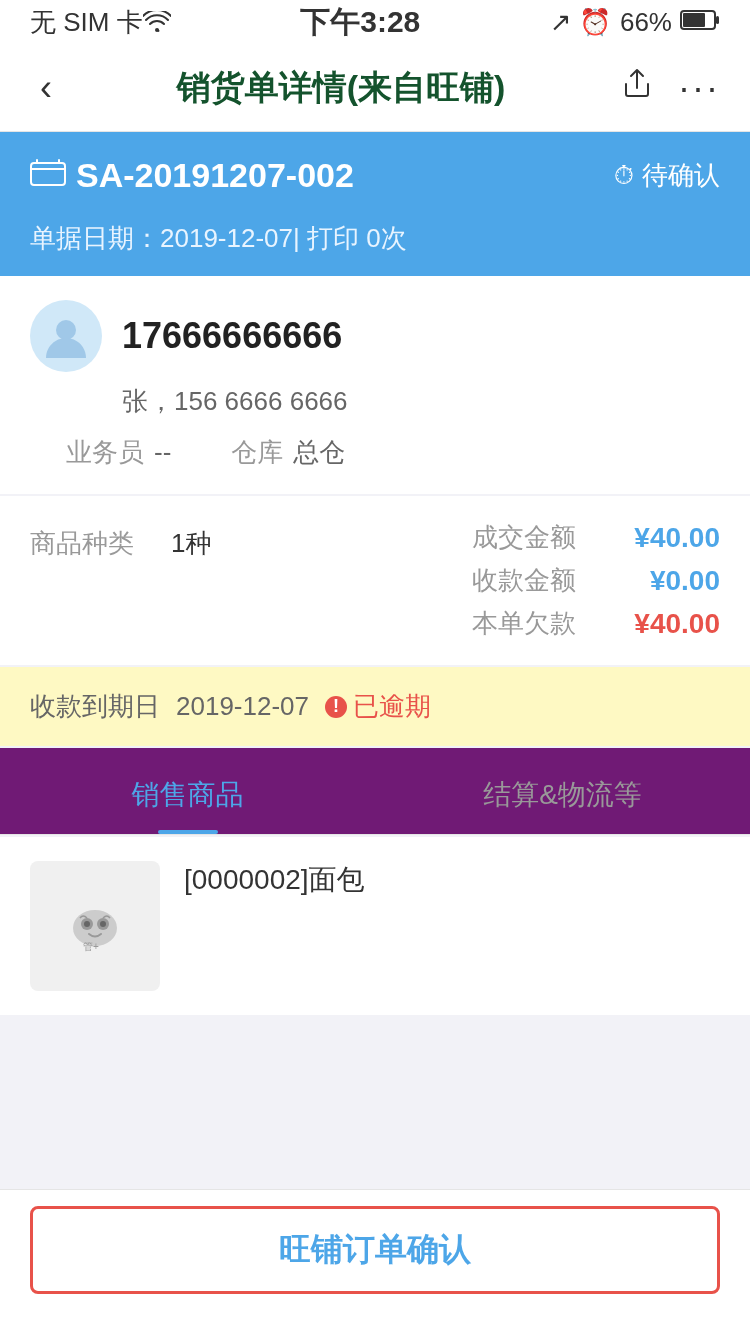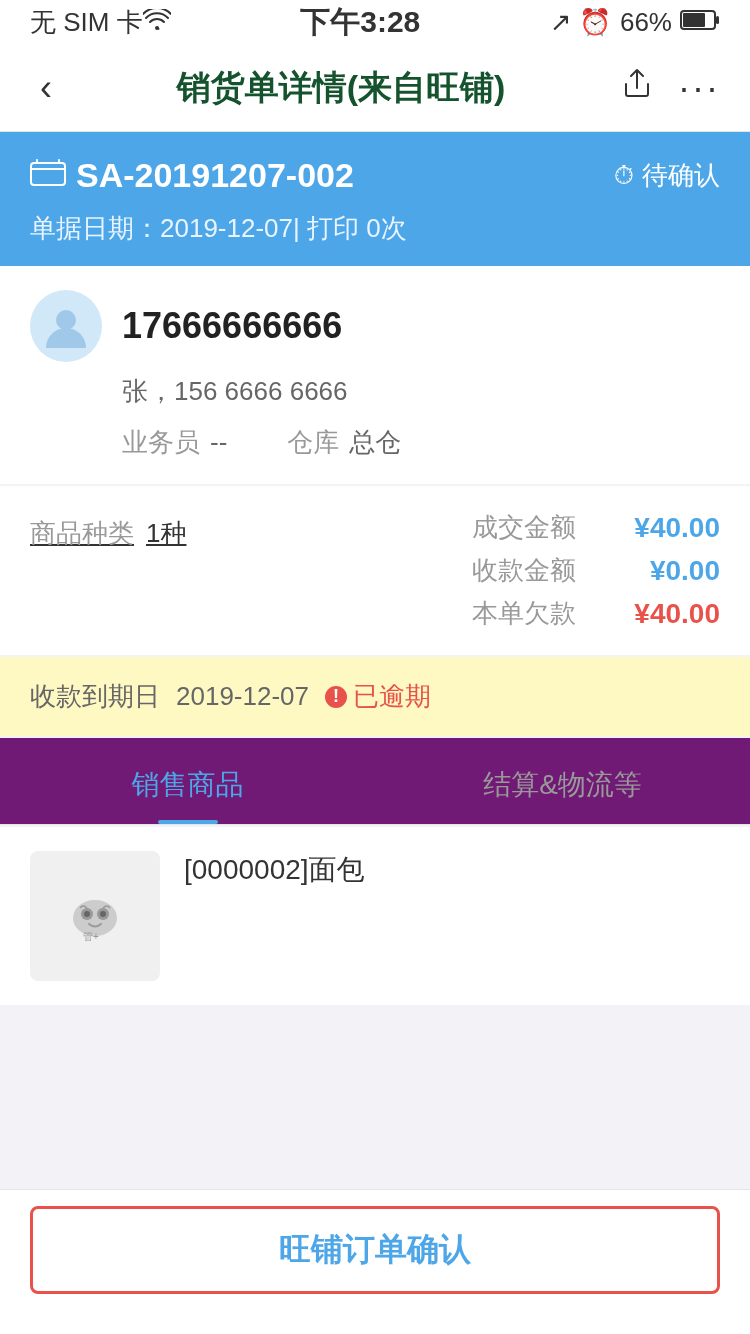--- a/index.html
+++ b/index.html
@@ -19,21 +19,21 @@
       background: #fff;
       display: flex;
       align-items: center;
       justify-content: space-between;
       padding: 0 30px;
       font-size: 26px;
       font-weight: 500;
     }
     .status-bar-left {
       display: flex;
-      align-items: center;
+      align-items: flex-end;
       font-size: 26px;
     }
     .status-bar-center {
       font-size: 30px;
       font-weight: 600;
     }
     .status-bar-right {
       display: flex;
       align-items: center;
       gap: 8px;
@@ -74,21 +74,21 @@
 
     
     .order-header {
       background: #4da6e8;
       padding: 24px 30px 20px;
     }
     .order-id-row {
       display: flex;
       align-items: center;
       justify-content: space-between;
-      margin-bottom: 16px;
+      margin-bottom: 26px;
     }
     .order-id {
       font-size: 34px;
       font-weight: 700;
       color: #fff;
       display: flex;
       align-items: center;
       gap: 10px;
     }
     .order-status {
@@ -137,21 +137,21 @@
     .customer-name {
       font-size: 26px;
       color: #666;
       margin-left: 92px;
       margin-bottom: 16px;
     }
     .customer-meta {
       display: flex;
       align-items: center;
       gap: 60px;
-      margin-left: 92px;
+      margin-left: 36px;
     }
     .meta-item {
       display: flex;
       align-items: center;
       gap: 10px;
       font-size: 26px;
       color: #666;
     }
     .meta-label {
       color: #999;
@@ -162,23 +162,22 @@
       background: #fff;
       padding: 24px 30px;
       margin-bottom: 2px;
       display: flex;
       align-items: flex-start;
       justify-content: space-between;
     }
     .summary-left {
       display: flex;
       align-items: center;
-      gap: 12px;
+      gap: 37px;
       padding-top: 6px;
-      text-decoration: underline;
     }
     .summary-label {
       font-size: 26px;
       color: #999;
     }
     .summary-value {
       font-size: 26px;
       color: #333;
     }
     .summary-right {

